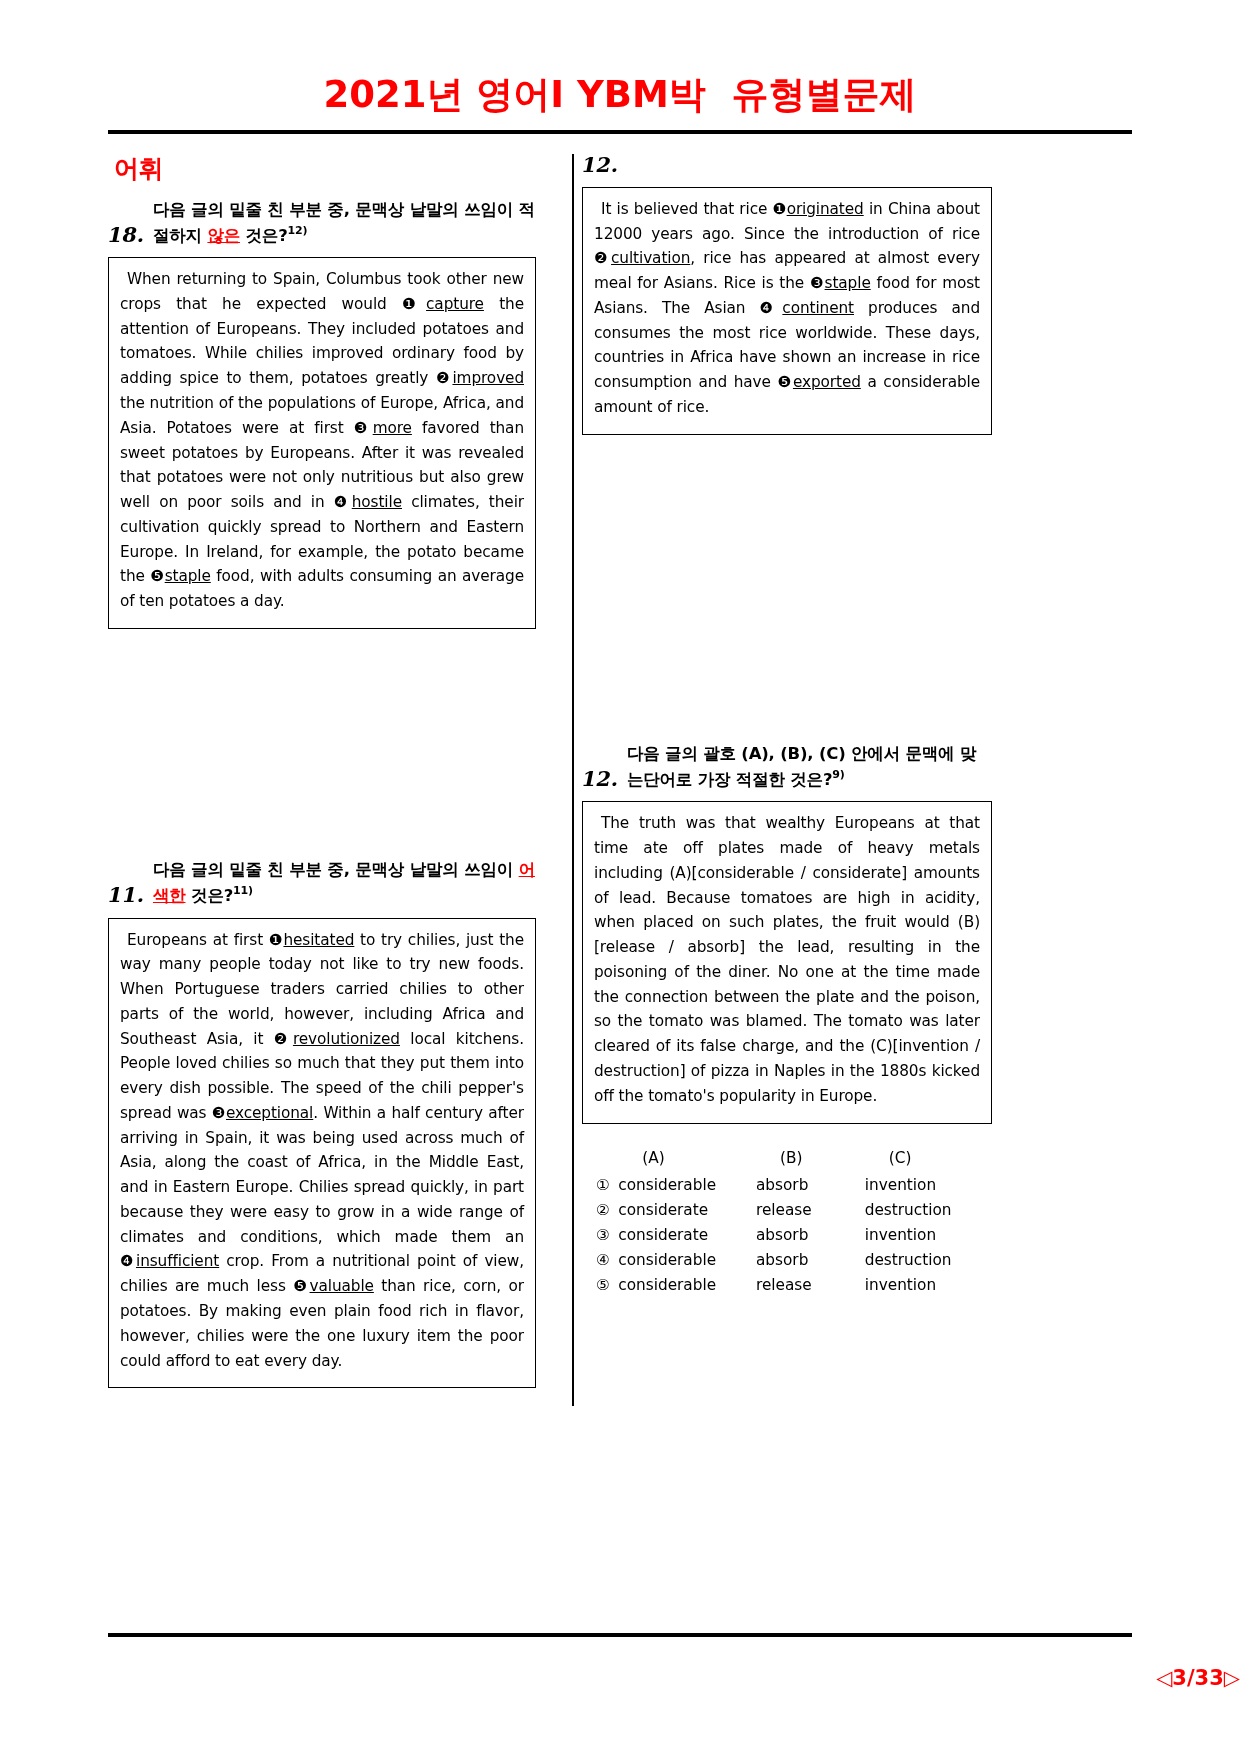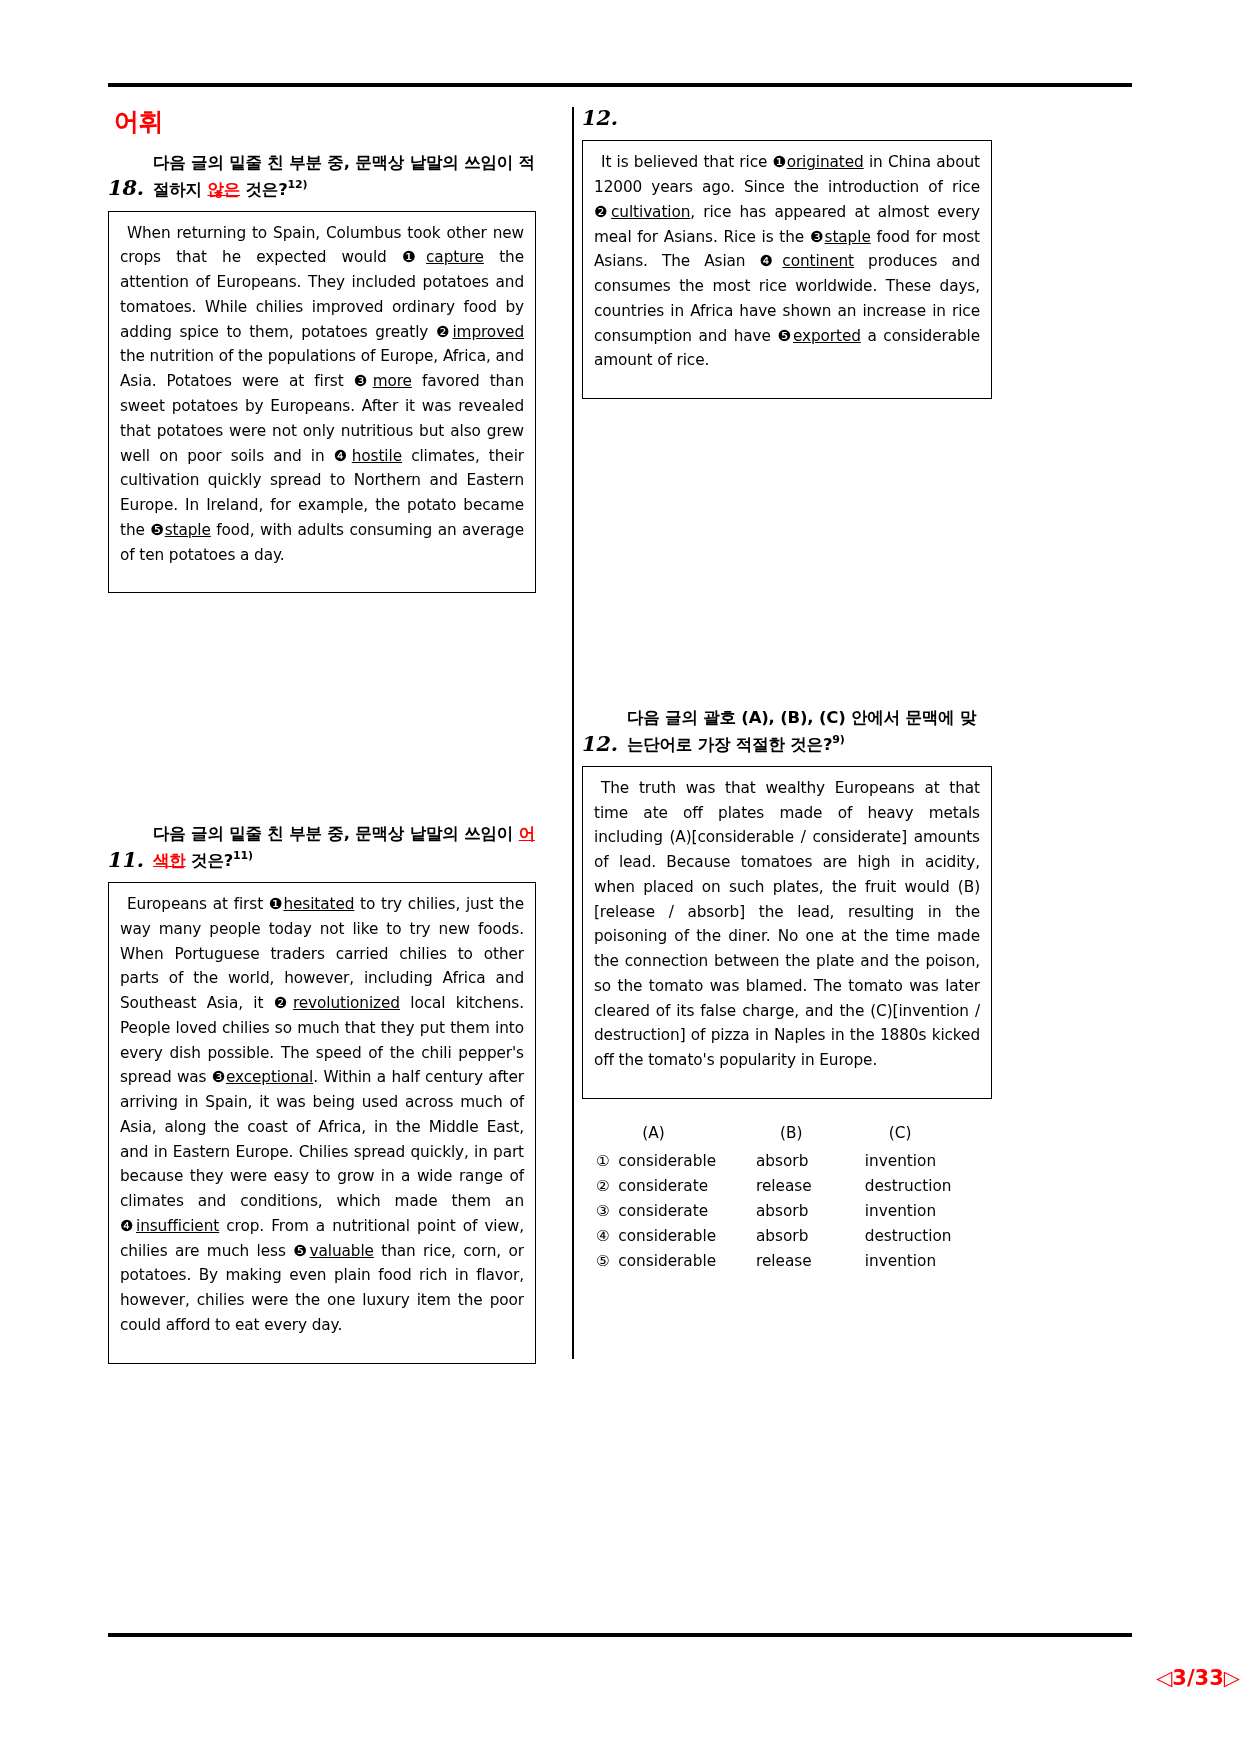--- a/index.html
+++ b/index.html
@@ -52,21 +52,21 @@
     font-style:italic;font-weight:bold;font-size:21px;
     margin-right:9px;flex:0 0 auto;line-height:1.25;
   }
   .q-text{flex:1 1 auto;}
   .q-text .hl{color:#ff0000;}
   .q-text .hl-u{color:#ff0000;text-decoration:underline;}
   .sup{font-size:11px;vertical-align:super;font-weight:bold;}
 
   
   .passage{
-    border:1px solid #000;padding:9px 11px 25px 11px;margin-top:9px;
+    border:1px solid #000;padding:9px 11px 14px 11px;margin-top:9px;
     font-size:15.3px;line-height:1.62;text-align:justify;
     text-justify:inter-word;letter-spacing:-0.1px;
     -webkit-hyphens:none;hyphens:none;
   }
   .passage .first{padding-left:7px;}
   .passage u{text-decoration:underline;}
 
   
   .choices{
     margin-top:22px;font-size:15.3px;line-height:1.63;
@@ -94,20 +94,21 @@
 
   .spacer-10{height:222px;}
   .spacer-12{height:300px;}
 </style>
 </head>
 <body>
 
 <div class="page">
 
   <div class="doc-header">
+    <div class="doc-title">2021년 영어Ⅰ YBM박  유형별문제</div>
   </div>
   <div class="rule-top"></div>
 
   <div class="columns">
     <div class="col-divider"></div>
 
     <div class="col col-left">
 
       <div class="section-head">어휘</div>
 

